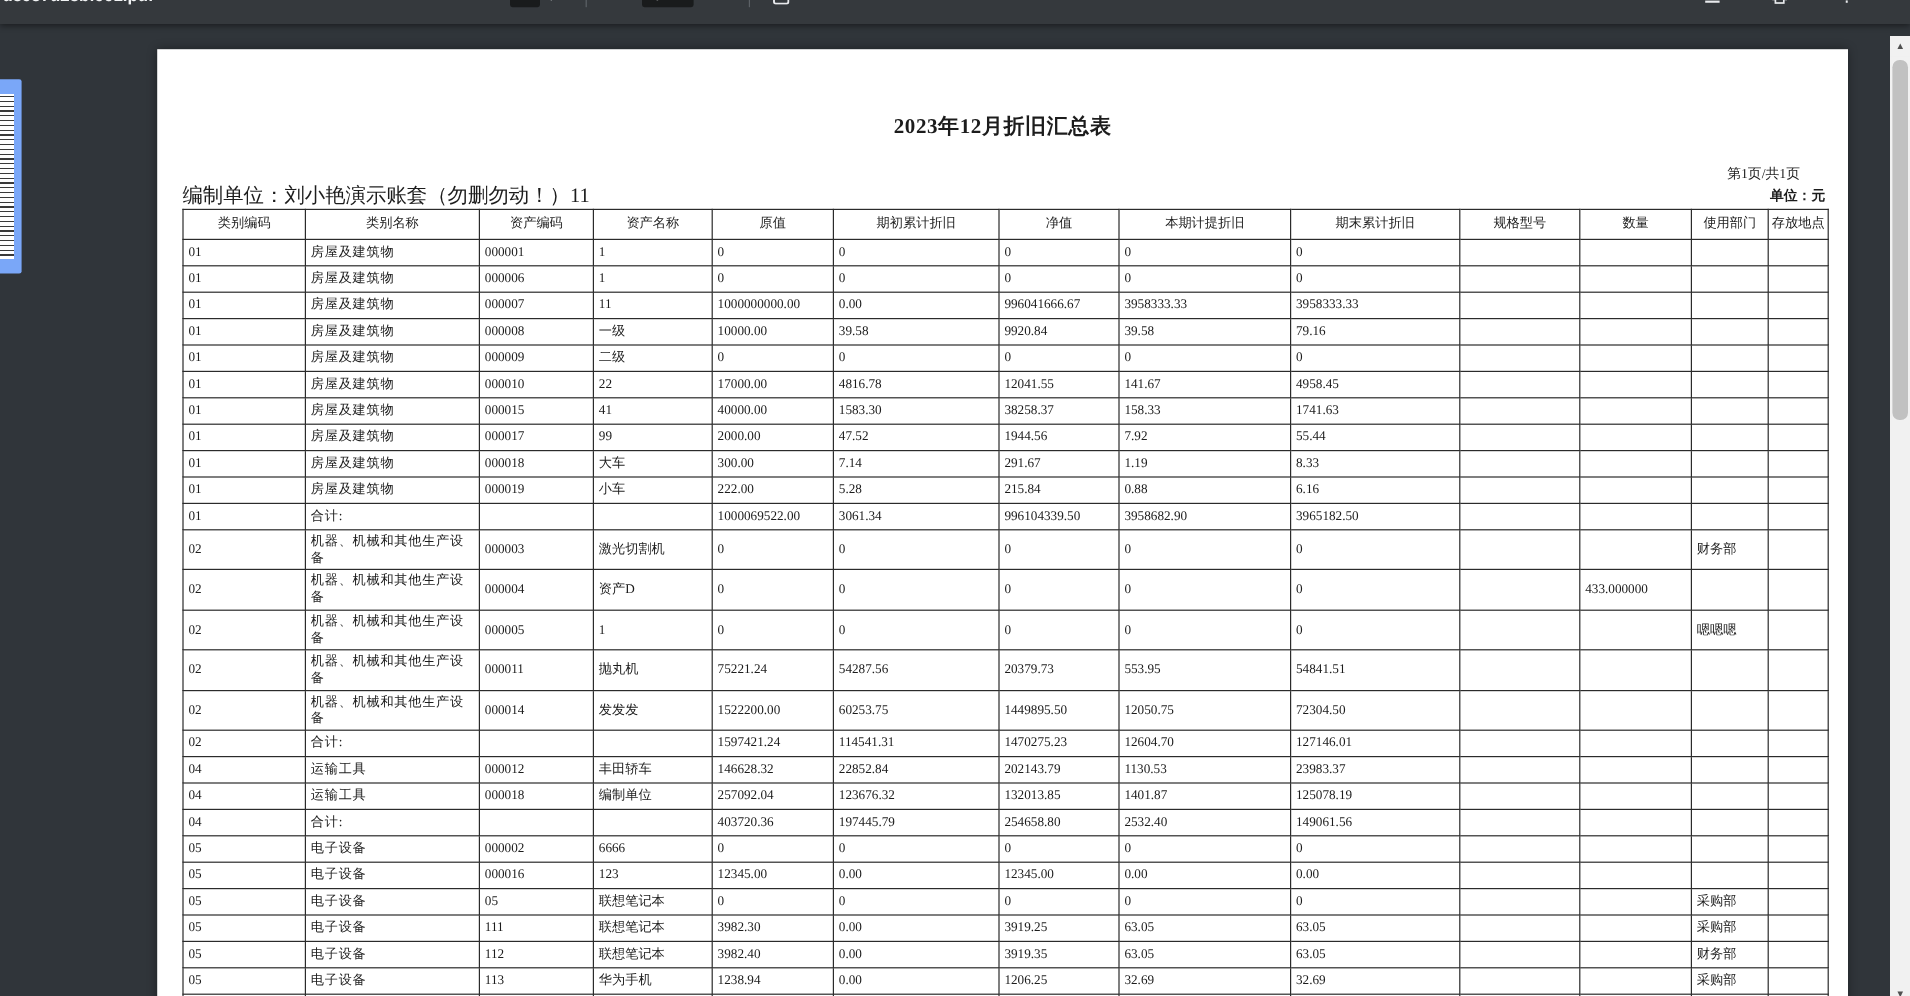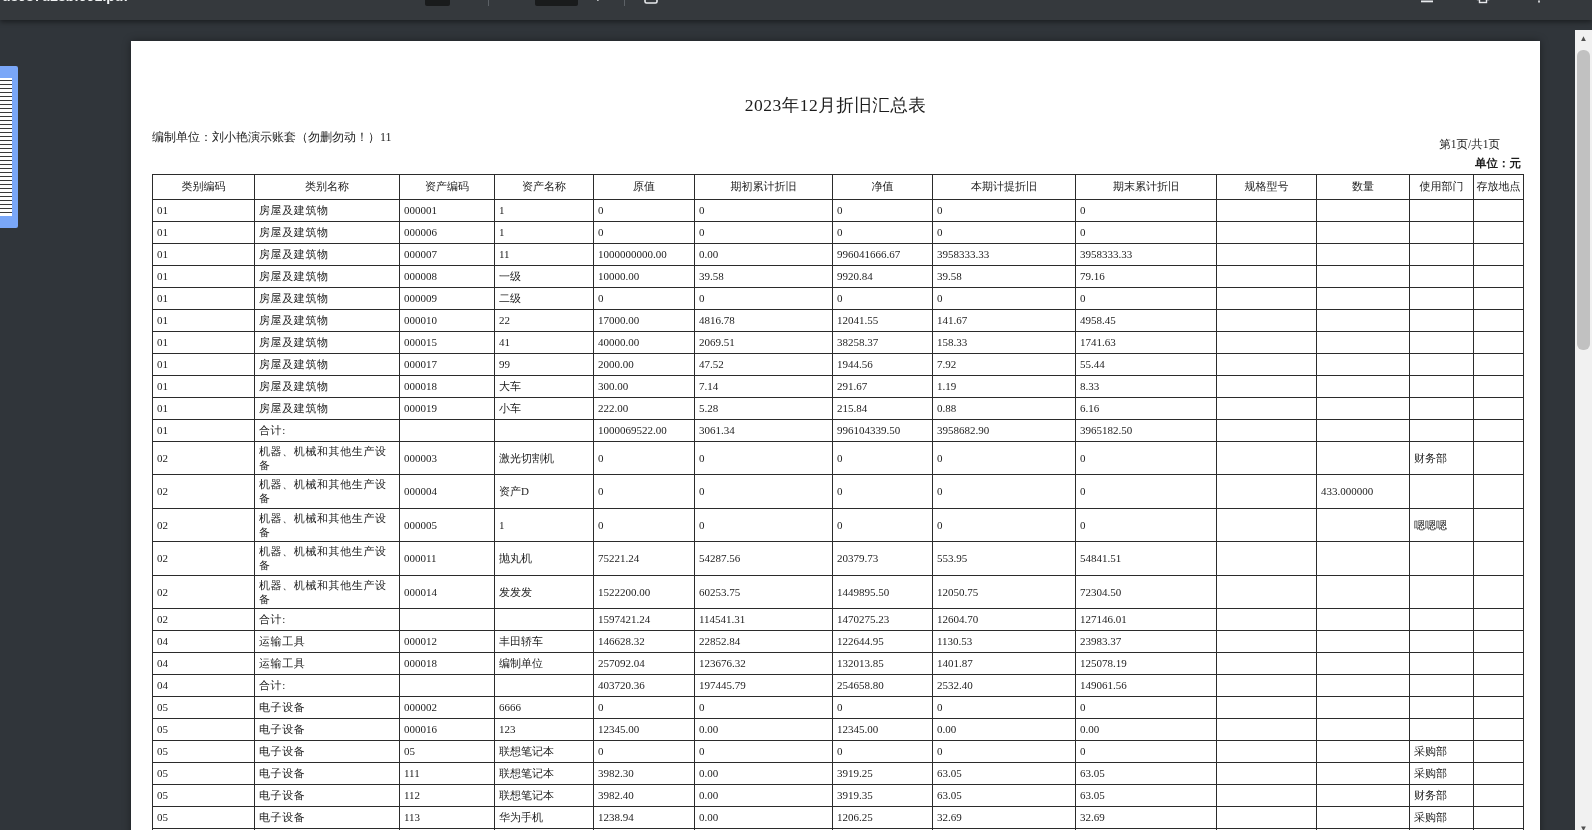--- a/index.html
+++ b/index.html
@@ -27,23 +27,23 @@
                     background:#7aa7f8; border-radius:2px; z-index:5; cursor:pointer; }
   .thumb-page { position:absolute; left:5px; top:6px; right:5px; bottom:6px; background:#fff;
                 background-image:repeating-linear-gradient(to bottom,#3a3a3a 0 1px,#ffffff 1px 4px);
                 background-clip:content-box; padding:6px 1px; }
 
   
   .pdf-page { position:absolute; left:131px; top:41px; width:1409px; height:1260px;
               background:#fff; box-shadow:0 0 8px rgba(0,0,0,.4); color:#1c1c1c;
               font-family:"Liberation Serif","DejaVu Serif",serif; }
   .doc-title { position:absolute; top:52px; left:0; width:100%; text-align:center;
-               font-size:17.5px; font-weight:normal; letter-spacing:.5px; }
+               font-size:17.5px; font-weight:bold; letter-spacing:.5px; }
   .page-indicator { position:absolute; top:96px; right:40px; font-size:11.5px;margin-left:24px; }
-  .prepared-by { position:absolute; top:88px; left:21px; font-size:12px; }
+  .prepared-by { position:absolute; top:110px; left:21px; font-size:17px; }
   .unit-label { position:absolute; top:115px; right:19px; font-size:11.5px;font-weight:bold; }
 
   
   .tbl-wrap { position:absolute; left:21px; top:133px; }
   table { border-collapse:collapse; table-layout:fixed; width:1371px;
           font-size:11px; line-height:1.25; }
   th,td { border:1px solid #2b2b2b; overflow:hidden; }
   table { border:1.5px solid #222; }
   th { font-weight:normal; text-align:center; padding:5px 2px; height:22px; }
   td { text-align:left; vertical-align:middle; padding:3px 4px 2px; height:22px;
@@ -249,21 +249,21 @@
             <td></td>
             <td></td>
             <td></td>
           </tr>
           <tr>
             <td>01</td>
             <td>房屋及建筑物</td>
             <td>000015</td>
             <td>41</td>
             <td>40000.00</td>
-            <td>2069.51</td>
+            <td>1583.30</td>
             <td>38258.37</td>
             <td>158.33</td>
             <td>1741.63</td>
             <td></td>
             <td></td>
             <td></td>
             <td></td>
           </tr>
           <tr>
             <td>01</td>
@@ -415,21 +415,21 @@
             <td></td>
             <td></td>
           </tr>
           <tr>
             <td>04</td>
             <td>运输工具</td>
             <td>000012</td>
             <td>丰田轿车</td>
             <td>146628.32</td>
             <td>22852.84</td>
-            <td>122644.95</td>
+            <td>202143.79</td>
             <td>1130.53</td>
             <td>23983.37</td>
             <td></td>
             <td></td>
             <td></td>
             <td></td>
           </tr>
           <tr>
             <td>04</td>
             <td>运输工具</td>

